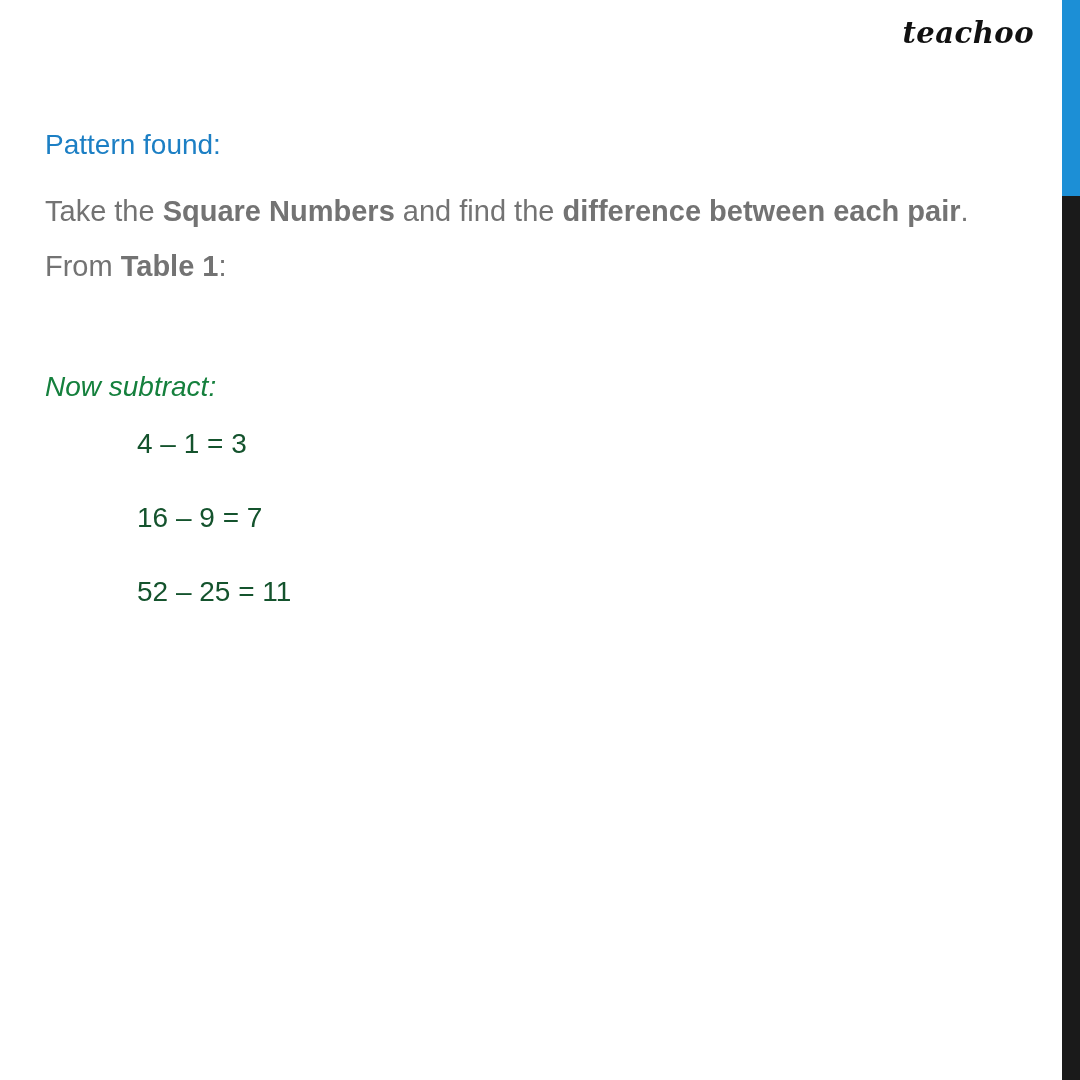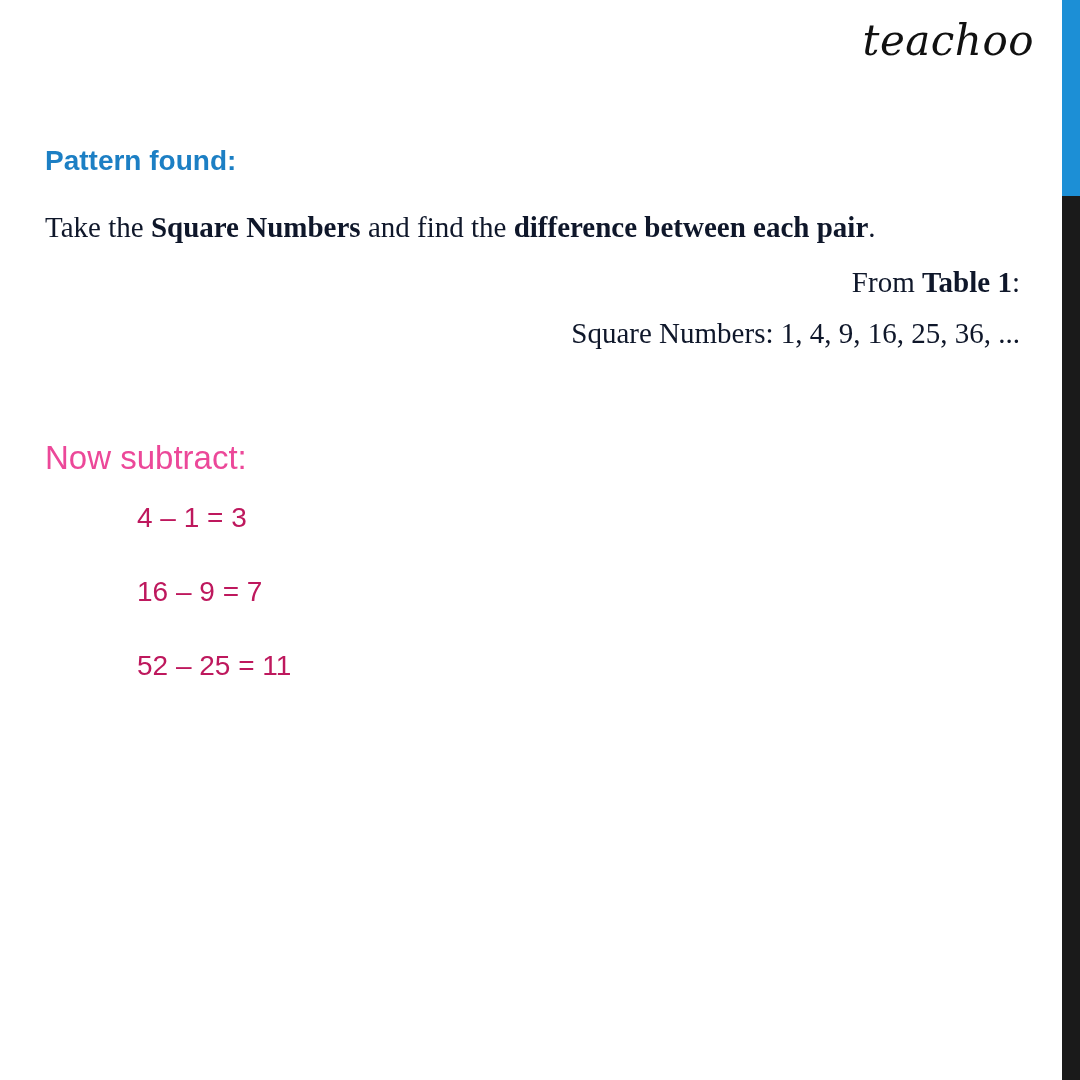--- a/index.html
+++ b/index.html
@@ -36,70 +36,68 @@
     width: 18px;
     height: 884px;
     background: #1A1A1A;
   }
   .brand {
     position: absolute;
     top: 16px;
     right: 46px;
     font-family: "DejaVu Serif", serif;
     font-style: italic;
-    font-weight: normal;
-    font-size: 42px;
+    font-weight: bold;
+    font-size: 29px;
     color: #111111;
     letter-spacing: 0.5px;
   }
   .content {
     position: absolute;
     left: 45px;
     top: 128px;
     width: 980px;
   }
   .heading {
     color: #1C7FC4;
-    font-weight: bold;
+    font-weight: normal;
     font-size: 28px;
     line-height: 1.2;
     margin-bottom: 26px;
-    margin-top: 16px;
   }
   .para {
-    color: #0f172a;
+    color: #737373;
     font-size: 29px;
     line-height: 1.62;
     margin-bottom: 8px;
     max-width: 975px;
-    font-family: Liberation Serif, serif;
   }
   .para b {
     font-weight: bold;
   }
   .para.tight {
     margin-bottom: 4px;
-    text-align: right;
   }
   .spacer {
     height: 72px;
   }
   .subhead {
-    color: #ec4899;
-    font-size: 33px;
+    color: #15803d;
+    font-size: 28px;
     line-height: 1.5;
     margin-bottom: 22px;
+    font-style: italic;
   }
   .calc-list {
     margin: 0;
     padding: 0;
     list-style: none;
   }
   .calc-item {
-    color: #be185d;
+    color: #14532d;
     font-size: 28px;
     line-height: 1.0;
     padding-left: 92px;
     margin-bottom: 46px;
   }
 </style>
 </head>
 <body>
 
 <div class="slide">
@@ -114,21 +112,20 @@
     <div class="heading">Pattern found:</div>
 
     <div class="para">
       <span>Take the </span><b>Square Numbers</b><span> and find the </span><b>difference between each pair</b><span>.</span>
     </div>
 
     <div class="para tight">
       <span>From </span><b>Table 1</b><span>:</span>
     </div>
 
-    <div class="para tight">Square Numbers: 1, 4, 9, 16, 25, 36, ...</div>
 
     <div class="spacer"></div>
 
     <div class="subhead">Now subtract:</div>
 
     <ul class="calc-list">
       <li class="calc-item">4 – 1 = 3</li>
       <li class="calc-item">16 – 9 = 7</li>
       <li class="calc-item">52 – 25 = 11</li>
     </ul>

